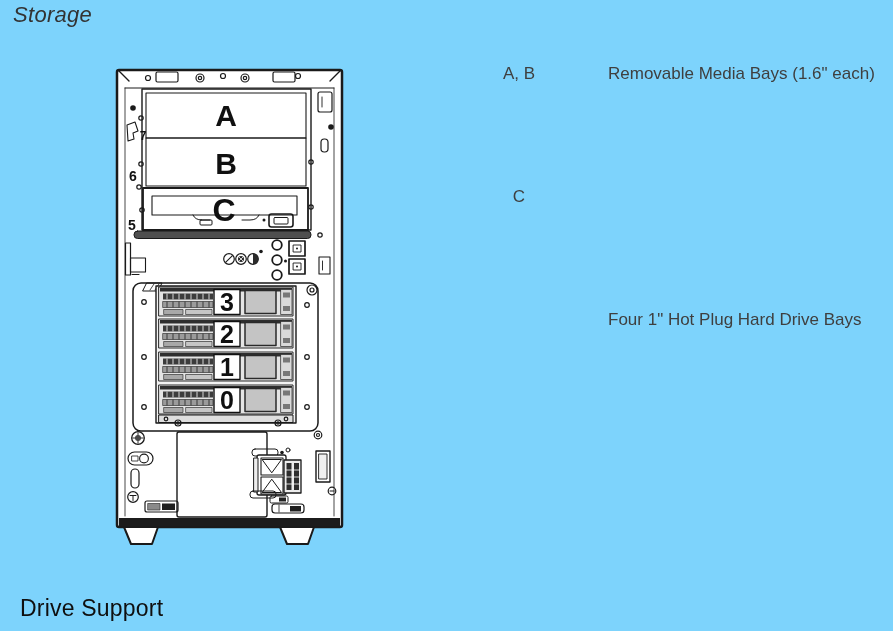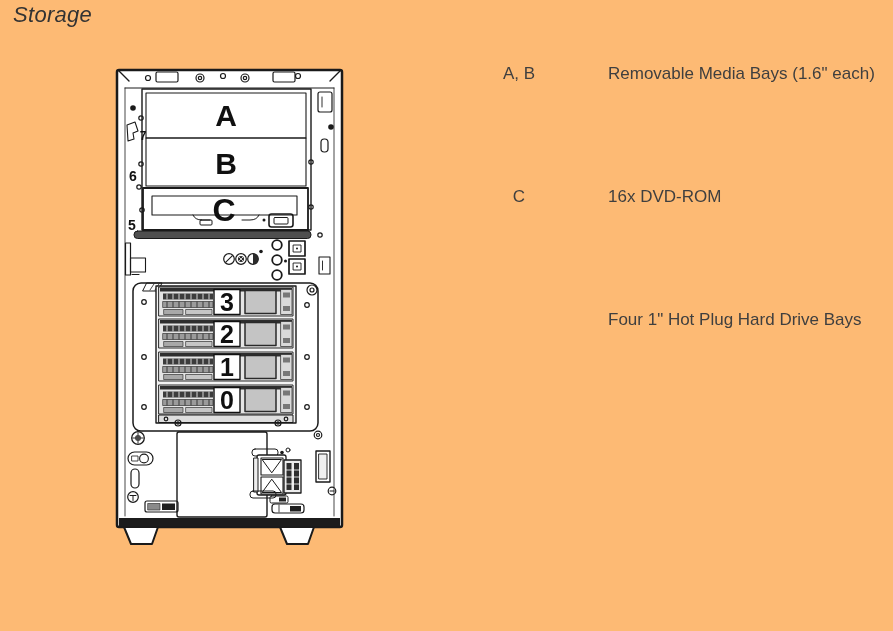--- a/index.html
+++ b/index.html
@@ -1,16 +1,16 @@
 <!DOCTYPE html>
 <html><head>
 <meta charset="utf-8">
 <style>
   html,body{margin:0;padding:0;background:#fff;}
-  .page{position:relative;width:893px;height:631px;background:#fdba74;font-family:"Liberation Sans",sans-serif;overflow:hidden;color:#1a1a1a;}
+  .page{position:relative;width:893px;height:631px;background:#7dd3fc;font-family:"Liberation Sans",sans-serif;overflow:hidden;color:#1a1a1a;}
   .title-storage{position:absolute;left:13px;top:2px;font-size:22px;font-style:italic;font-weight:400;color:#333333;letter-spacing:.3px;}
   .title-drive{position:absolute;left:20px;top:595px;font-size:23px;font-weight:400;color:#0f0f0f;letter-spacing:.2px;}
   .legend-row{position:absolute;left:0;width:893px;height:22px;padding-left:28px;}
   .legend-label{position:absolute;left:444px;width:150px;text-align:center;font-size:17px;color:#3f3f3f;}
   .legend-desc{position:absolute;left:608px;font-size:17px;color:#3f3f3f;white-space:nowrap;}
   .svg-diagram{position:absolute;left:105px;top:58px;width:250px;height:500px;}
   .svg-diagram text{font-family:"Liberation Sans",sans-serif;fill:#101010;}
   .bay-letter{font-size:30px;font-weight:bold;}
   .bay-letter-c{font-size:32px;font-weight:bold;}
   .tray-number{font-size:25px;font-weight:bold;}
@@ -268,20 +268,20 @@
     <text class="callout-num" x="132" y="230" text-anchor="middle">5</text>
   </svg>
 
   <div class="legend">
     <div class="legend-row" style="top:64px">
       <span class="legend-label">A, B</span>
       <span class="legend-desc">Removable Media Bays (1.6" each)</span>
     </div>
     <div class="legend-row" style="top:187px">
       <span class="legend-label">C</span>
-      <span class="legend-desc">16x DVD-ROM</span>
     </div>
     <div class="legend-row" style="top:310px">
       <span class="legend-desc">Four 1" Hot Plug Hard Drive Bays</span>
     </div>
   </div>
 
+  <div class="title-drive">Drive Support</div>
 </div>
 
 </body></html>

